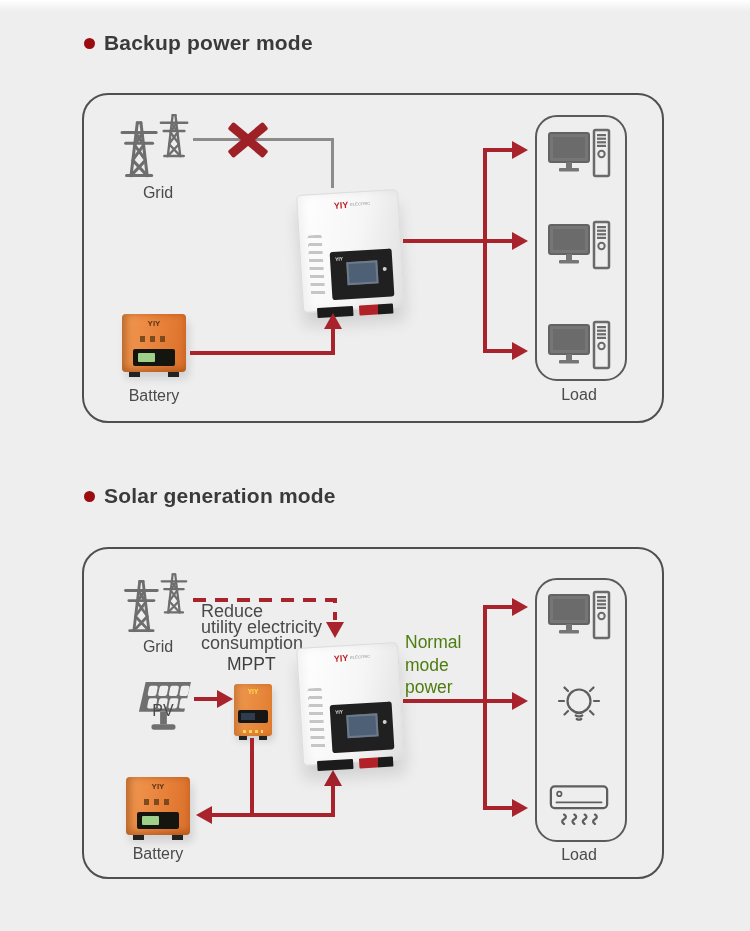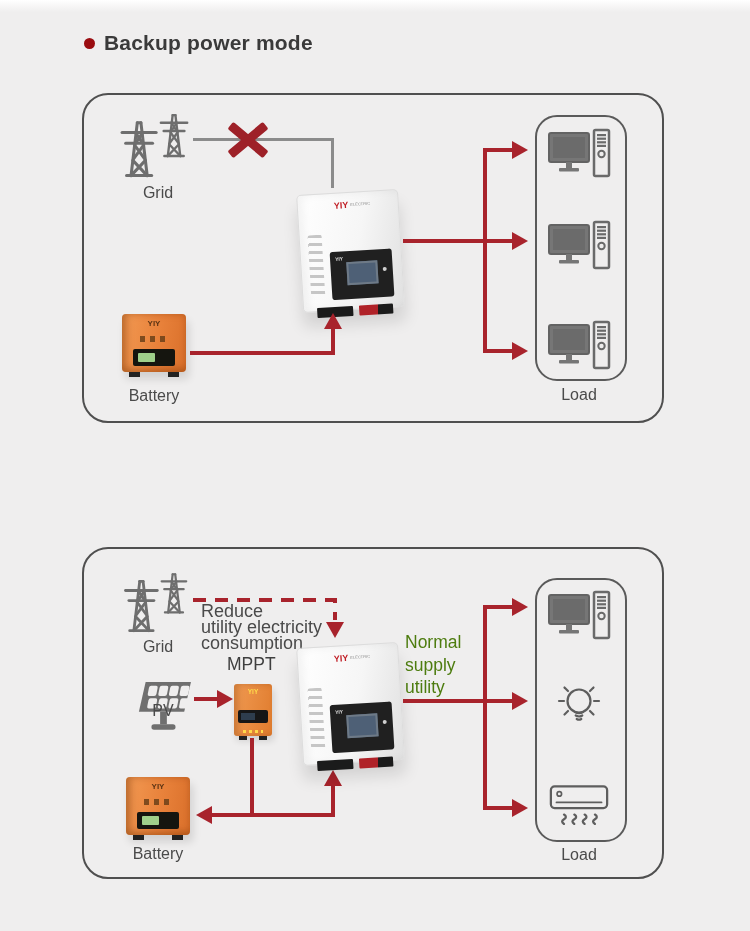--- a/index.html
+++ b/index.html
@@ -165,20 +165,24 @@
       <use href="#pc"></use>
     </svg>
   <svg class="icon-svg" style="left:547px;top:220px" width="64" height="52" viewBox="0 0 64 52">
       <use href="#pc"></use>
     </svg>
   <svg class="icon-svg" style="left:547px;top:320px" width="64" height="52" viewBox="0 0 64 52">
       <use href="#pc"></use>
     </svg>
   <div class="lbl" style="left:535px;top:386px;width:88px">Load</div>
 
+  <div class="title" style="top:484px">
+    <span class="bullet"></span>
+    <span class="title-text">Solar generation mode</span>
+  </div>
 
   <div class="panel" style="left:82px;top:547px;width:578px;height:328px"></div>
 
   <svg class="icon-svg" style="left:118px;top:571px" width="82" height="66" viewBox="0 0 104 82">
     <use href="#tower" transform="translate(48,0) scale(0.82)"></use>
     <use href="#tower" transform="translate(0,8) scale(1.06)"></use>
   </svg>
   <div class="lbl" style="left:114px;top:638px;width:88px">Grid</div>
 
   <svg class="icon-svg" style="left:190px;top:592px;overflow:visible" width="160" height="44">
@@ -250,22 +254,22 @@
         <div class="inv-screen"></div>
         <div class="inv-btn"></div>
       </div>
     </div>
     <div class="inv-foot-l"></div>
     <div class="inv-foot-r"></div>
   </div>
 
   <div class="note-big" style="left:405px;top:631px">
     <div>Normal</div>
-    <div>supply</div>
-    <div>utility</div>
+    <div>mode</div>
+    <div>power</div>
   </div>
 
   <div class="rl" style="left:403px;top:699px;width:110px;height:4px"></div>
   <div class="ah ah-r" style="left:512px;top:692px"></div>
   <div class="rl" style="left:483px;top:607px;width:4px;height:203px"></div>
   <div class="rl" style="left:483px;top:605px;width:30px;height:4px"></div>
   <div class="ah ah-r" style="left:512px;top:598px"></div>
   <div class="rl" style="left:483px;top:806px;width:30px;height:4px"></div>
   <div class="ah ah-r" style="left:512px;top:799px"></div>
 

